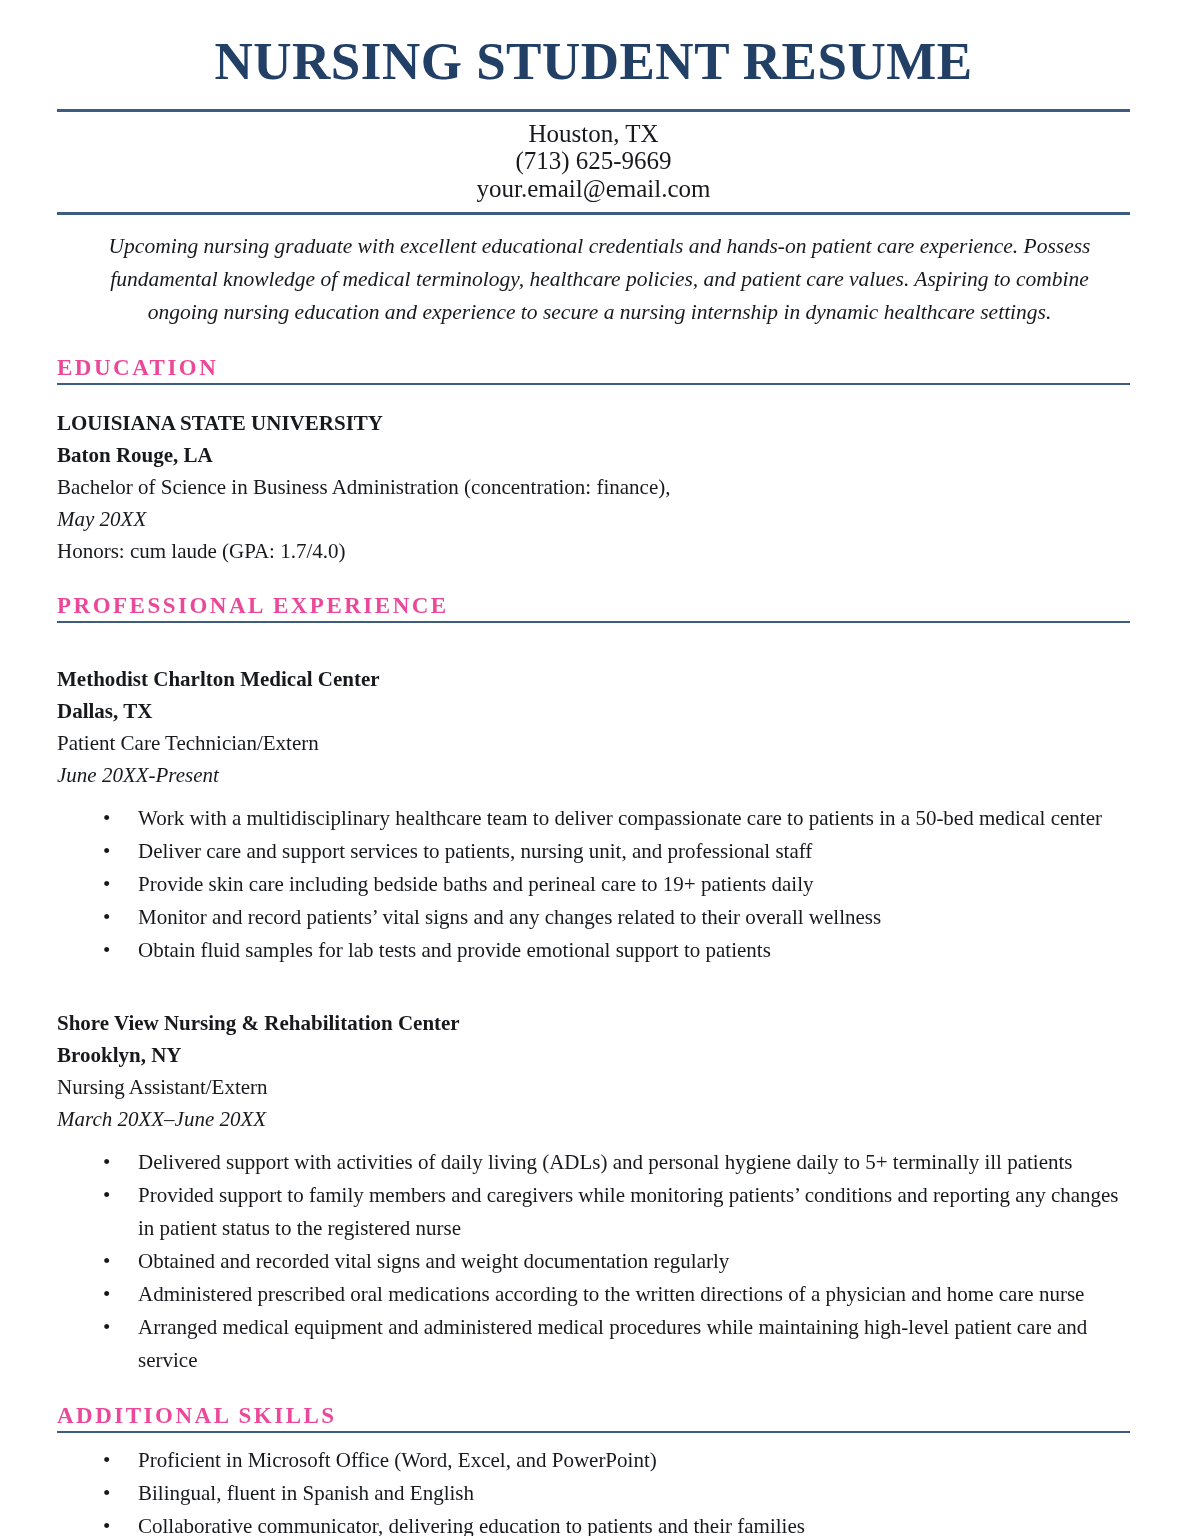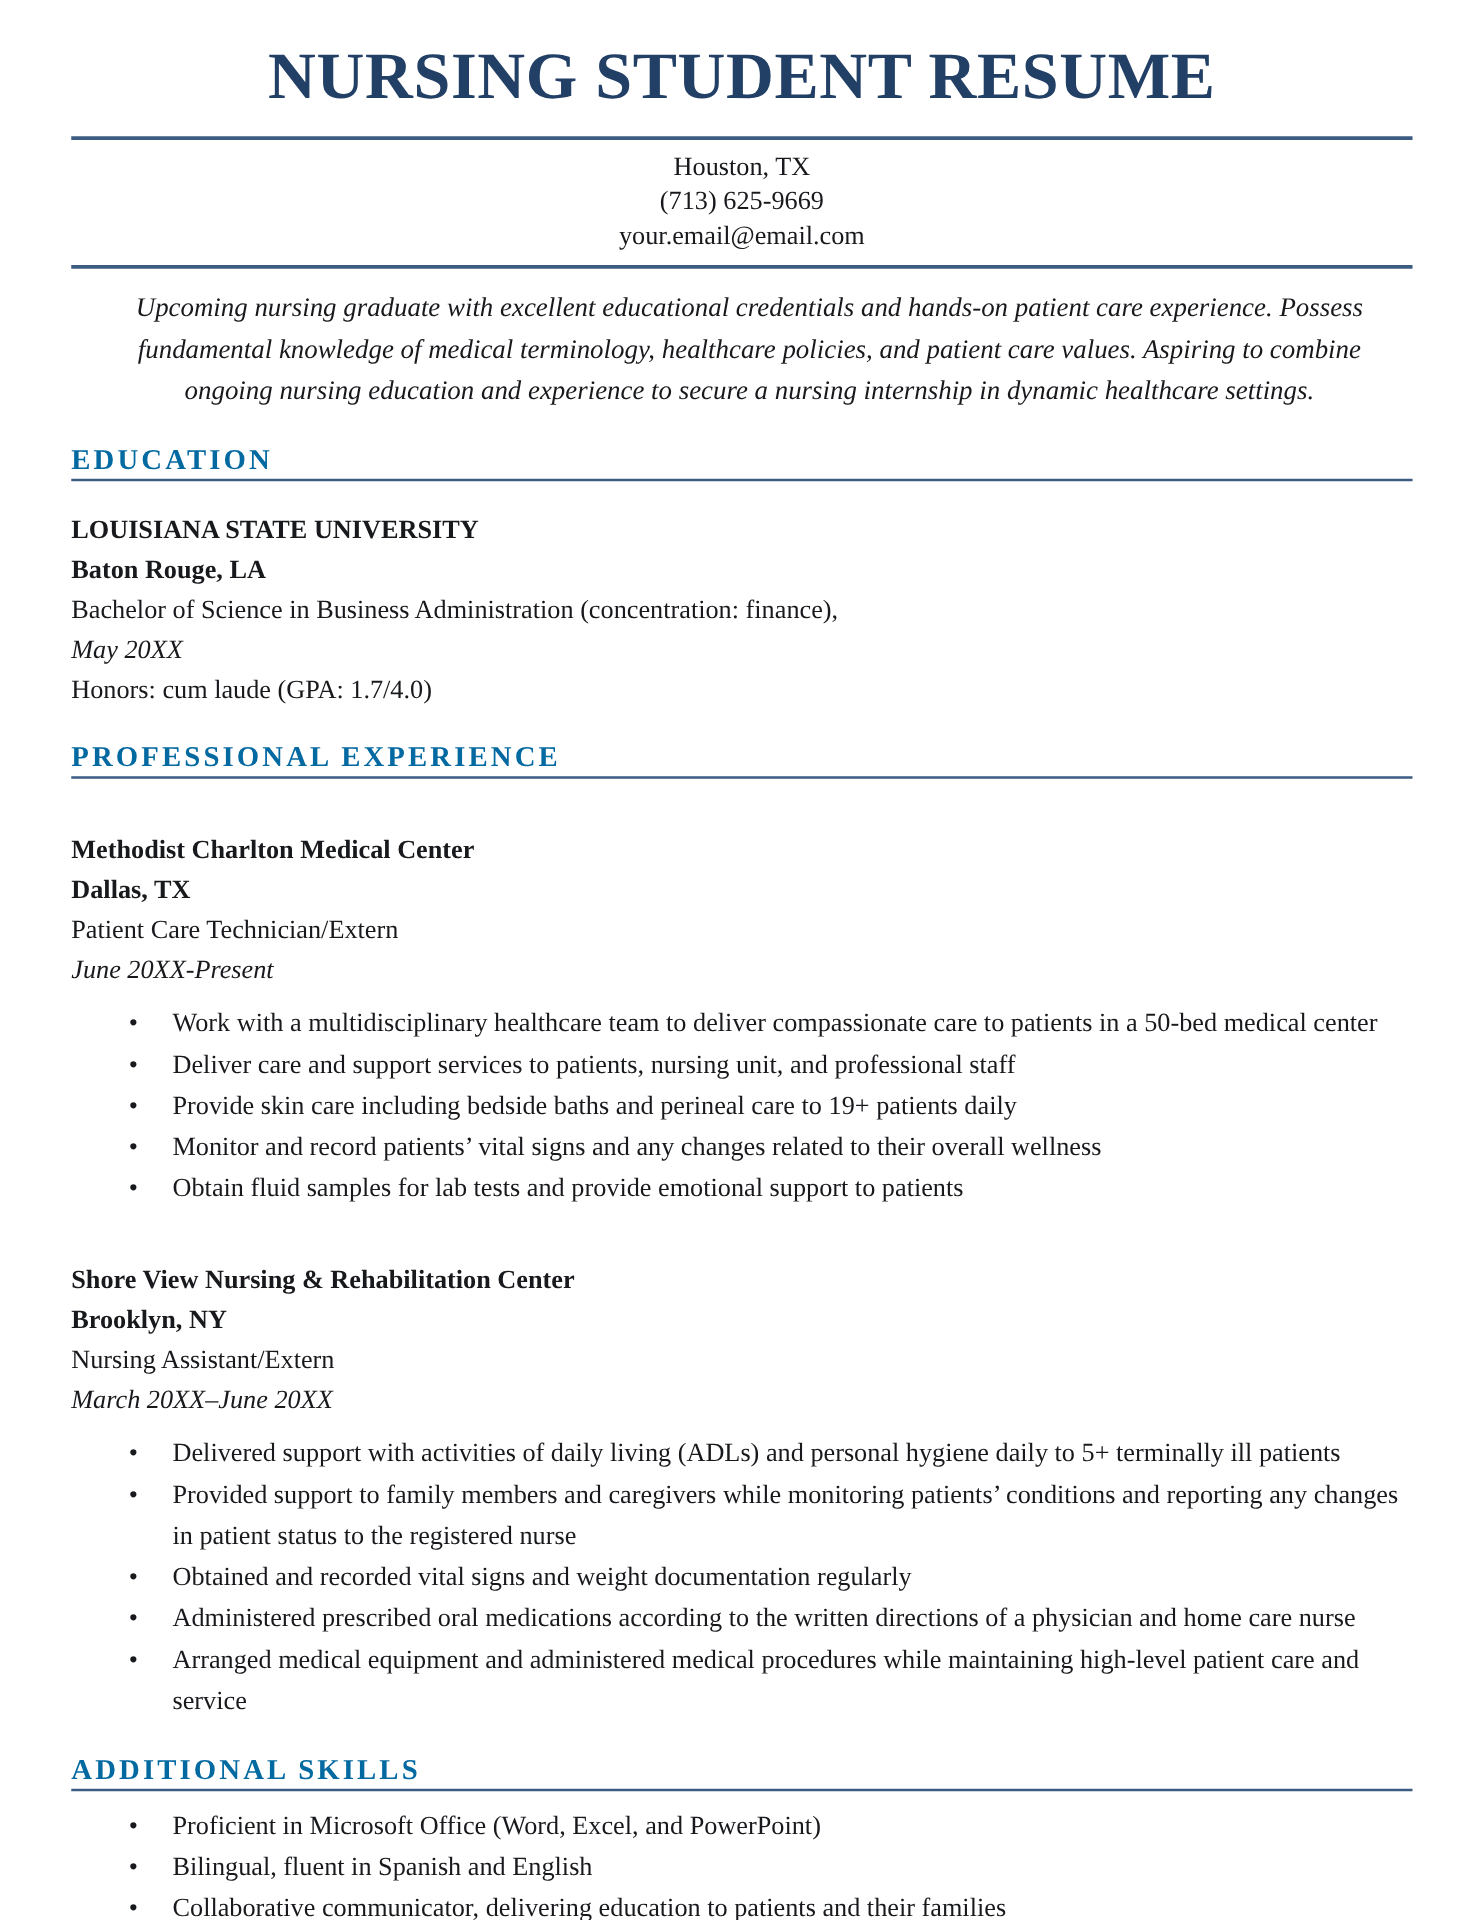--- a/index.html
+++ b/index.html
@@ -24,35 +24,35 @@
     letter-spacing: 0.5px;
     line-height: 1.18;
   }
   .rule {
     border: none;
     border-top: 3px solid #3d5c82;
     margin: 0;
   }
   .contact {
     text-align: center;
-    font-size: 21px;
+    font-size: 25px;
     line-height: 27.5px;
     padding: 8px 0 10px 0;
   }
   .summary {
     margin: 15px 8px 0 20px;
     text-align: center;
     font-style: italic;
     font-size: 21.5px;
     line-height: 33px;
   }
   h2.section-heading {
     margin: 26px 0 0 0;
     padding-bottom: 3px;
-    color: #0369a1;
+    color: #ec4899;
     font-size: 23px;
     font-weight: 700;
     letter-spacing: 2.5px;
     line-height: 25px;
     border-bottom: 2.5px solid #3d5c82;
   }
   .section-body { margin-top: 22px; }
   .row {
     display: flex;
     justify-content: space-between;

